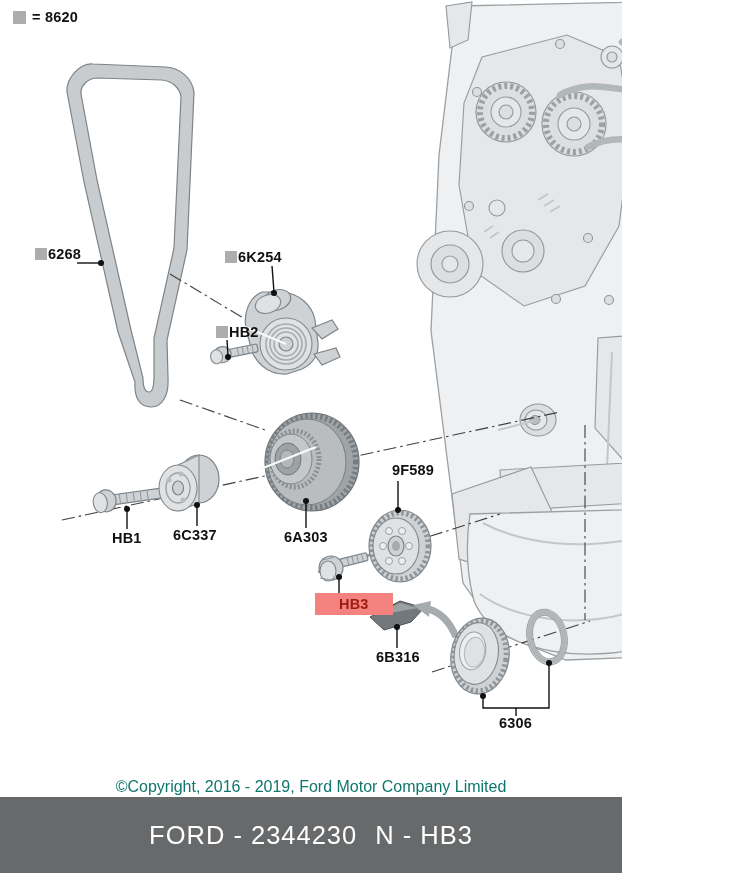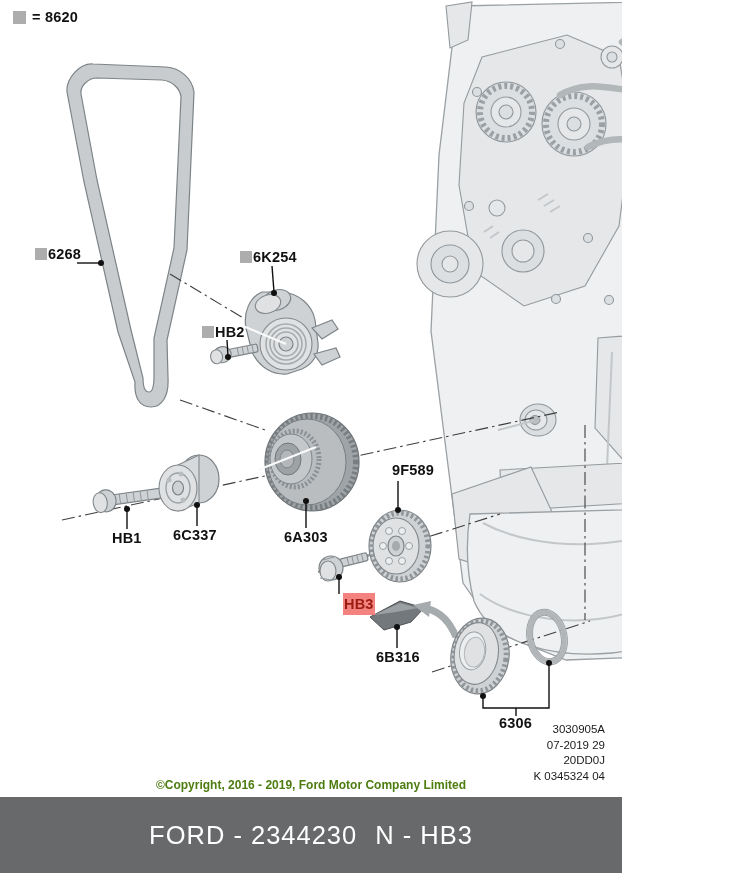--- a/index.html
+++ b/index.html
@@ -21,24 +21,24 @@
   .axis{fill:none;stroke:#3f3f3f;stroke-width:1.1;stroke-dasharray:13 4 2.5 4;}
   .leader{stroke:#101010;stroke-width:1.4;}
   .dot{fill:#101010;}
   .thr{stroke:#8f969b;stroke-width:1;}
   .hl-line{stroke:#fafafa;stroke-width:2;}
   
   .plabel{position:absolute;font-weight:bold;font-size:14.5px;color:#111;white-space:nowrap;letter-spacing:.2px;}
   .sq{display:inline-block;width:12px;height:12px;background:#ADADAD;margin-right:1px;vertical-align:-1px;}
   .legend .sq{width:13px;height:13px;margin-right:6px;vertical-align:-2px;}
   .hl{position:absolute;background:#F4837F;color:#9C1C13;font-weight:bold;font-size:14.5px;
-      padding:3px 1px;letter-spacing:.2px;margin-left:28px;}
+      padding:3px 24px;letter-spacing:.2px;}
   .doc-info{position:absolute;right:17px;top:722px;text-align:right;font-size:11.5px;
       line-height:15.5px;color:#1a1a1a;}
-  .copyright{position:absolute;left:0;top:778px;width:100%;text-align:center;font-size:12px;color:#4d7c0f;font-weight:bold;}
+  .copyright{position:absolute;left:0;top:778px;width:100%;text-align:center;font-size:16px;color:#0f766e;}
   .banner{position:absolute;left:0;top:797px;width:100%;height:76px;background:#67696a;
       display:flex;align-items:center;justify-content:center;gap:18px;
       color:#ffffff;font-size:25.5px;letter-spacing:1px;}
 </style>
 </head>
 <body>
 
 <div class="canvas">
 
   <svg width="734" height="798" viewBox="0 0 734 798">
@@ -231,25 +231,25 @@
   </svg>
 
   <div class="plabel legend" style="left:13px;top:9px">
     <span class="sq"></span><span>= 8620</span>
   </div>
 
   <div class="plabel" style="left:35px;top:246px">
     <span class="sq"></span><span>6268</span>
   </div>
 
-  <div class="plabel" style="left:240px;top:249px">
+  <div class="plabel" style="left:225px;top:249px">
     <span class="sq"></span><span>6K254</span>
   </div>
 
-  <div class="plabel" style="left:202px;top:324px">
+  <div class="plabel" style="left:216px;top:324px">
     <span class="sq"></span><span>HB2</span>
   </div>
 
   <div class="plabel" style="left:112px;top:530px">
     <span>HB1</span>
   </div>
 
   <div class="plabel" style="left:173px;top:527px">
     <span>6C337</span>
   </div>
@@ -267,26 +267,20 @@
   </div>
 
   <div class="plabel" style="left:376px;top:649px">
     <span>6B316</span>
   </div>
 
   <div class="plabel" style="left:499px;top:715px">
     <span>6306</span>
   </div>
 
-  <div class="doc-info">
-    <div>3030905A</div>
-    <div>07-2019 29</div>
-    <div>20DD0J</div>
-    <div>K 0345324 04</div>
-  </div>
 
   <div class="copyright">©Copyright, 2016 - 2019, Ford Motor Company Limited</div>
 
   <div class="banner">
     <span>FORD - 2344230</span>
     <span>N - HB3</span>
   </div>
 
 </div>
 

